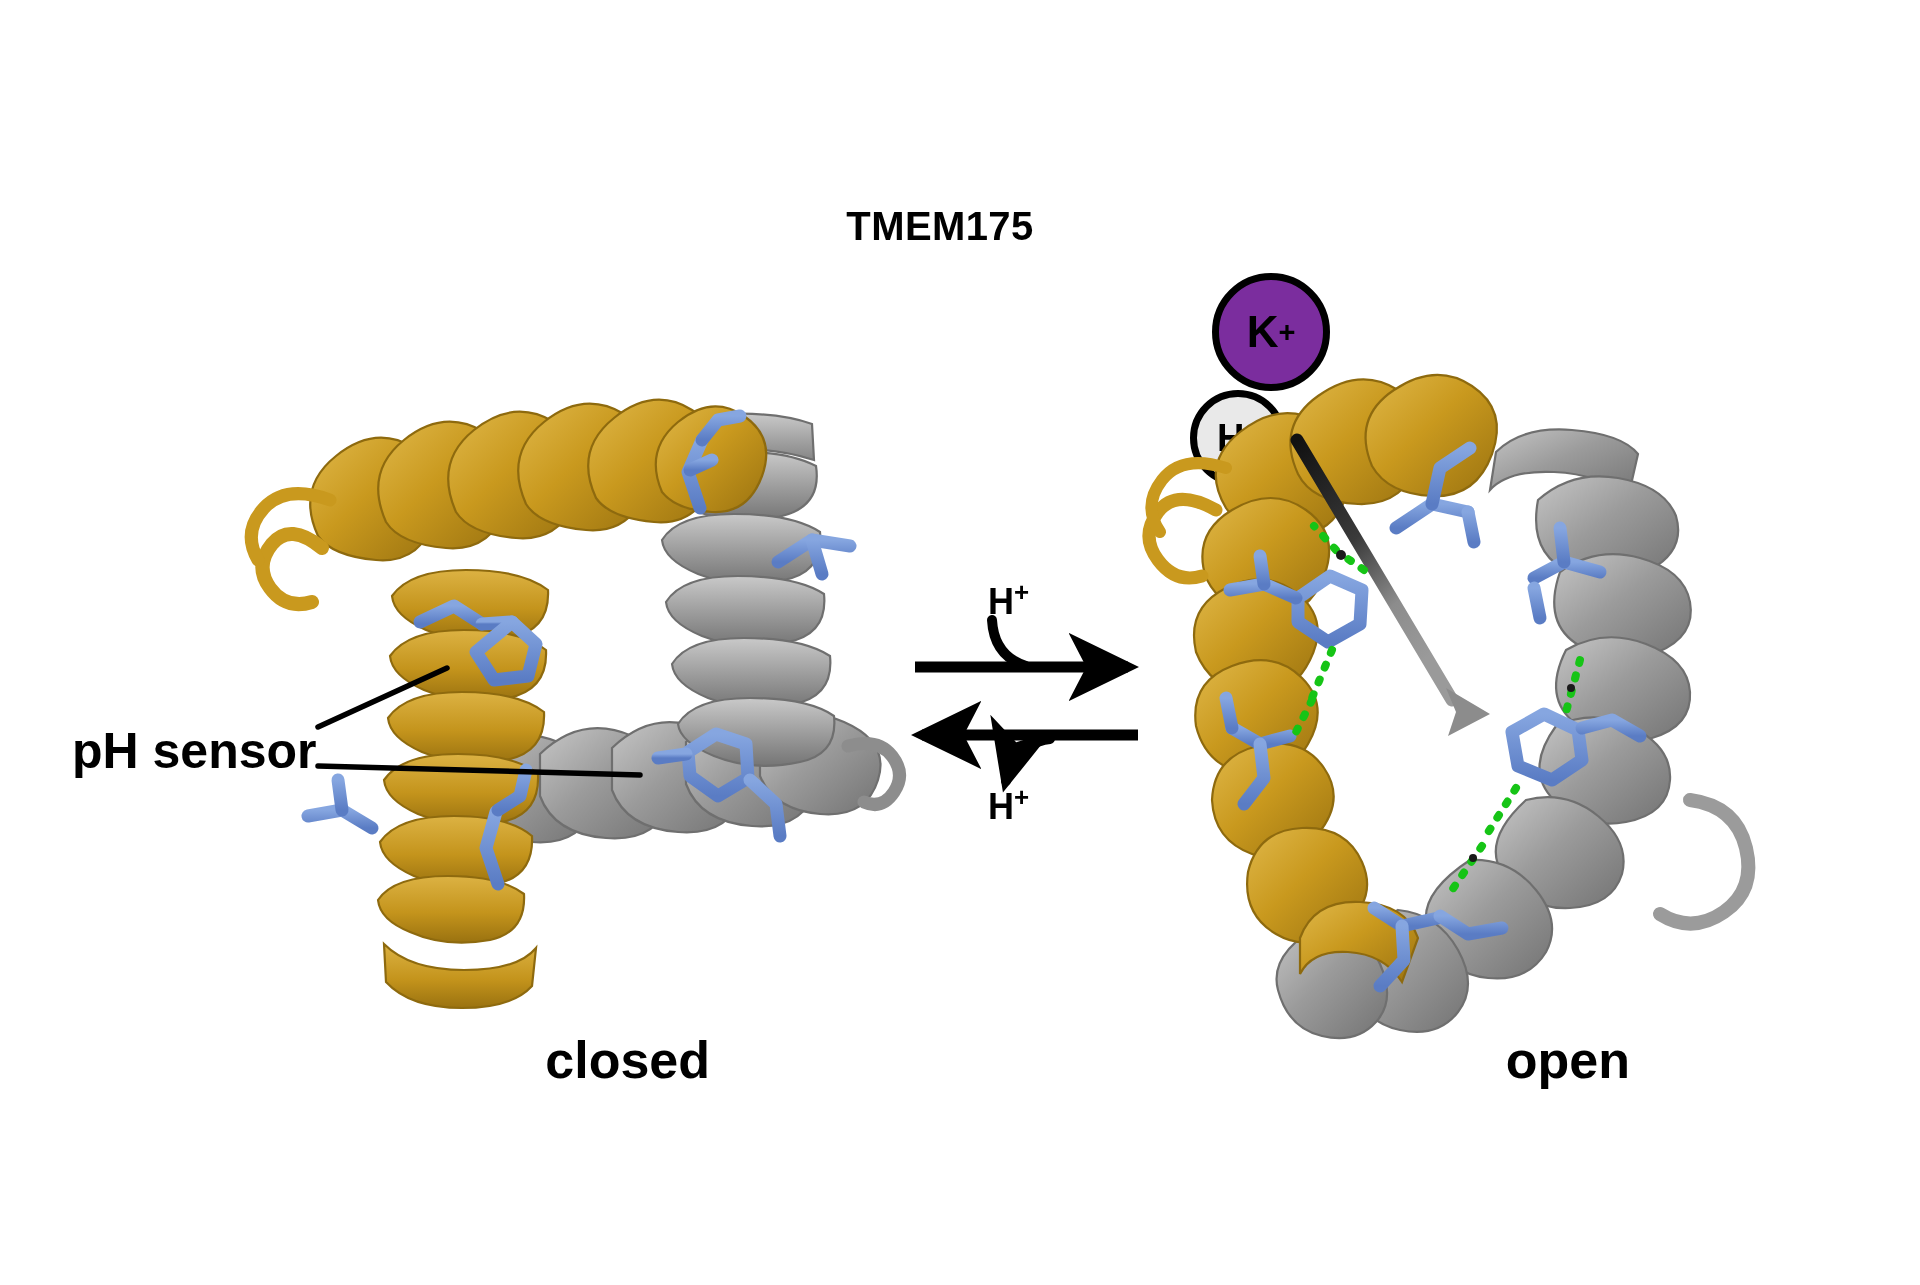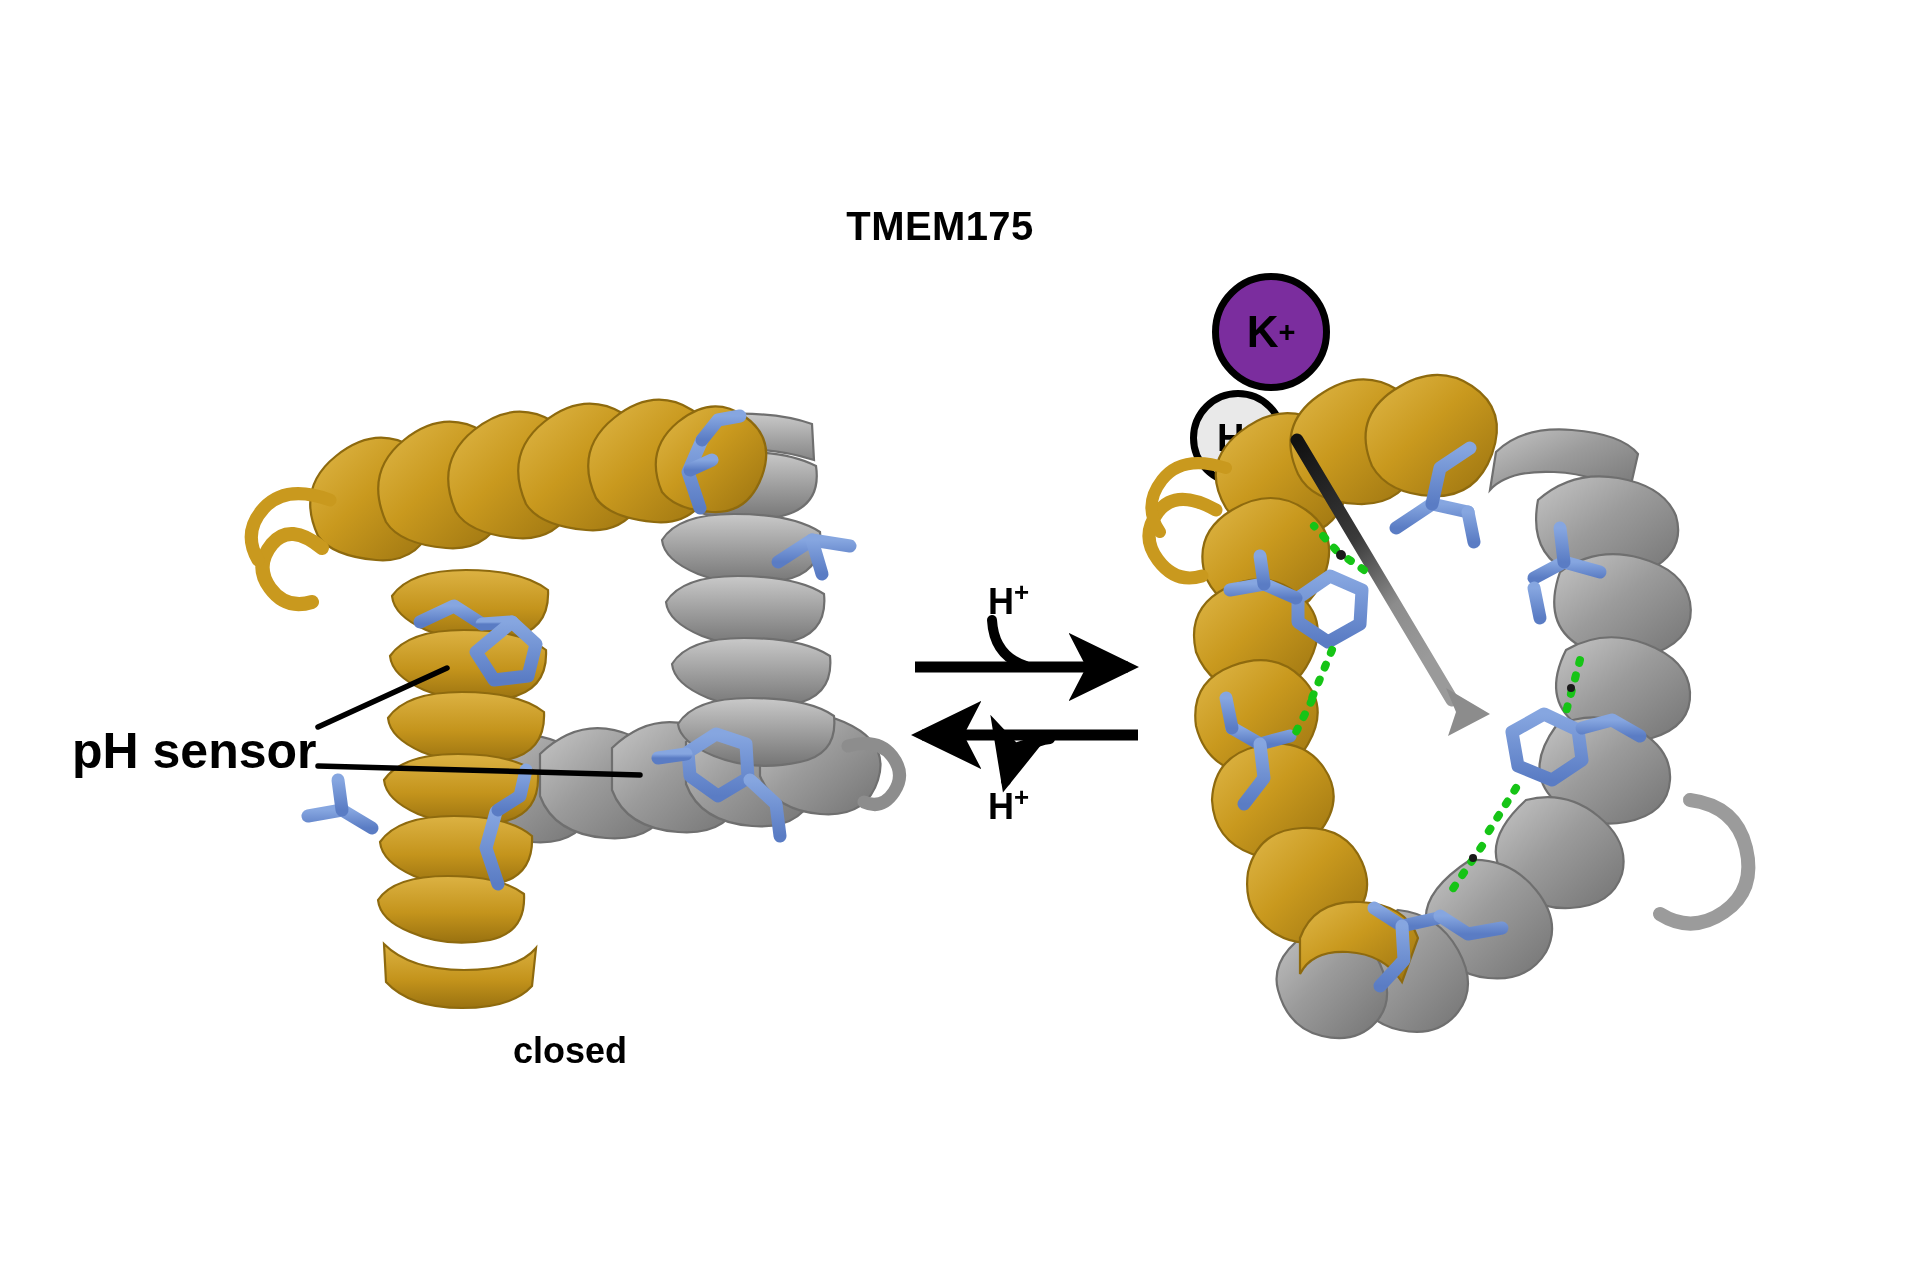--- a/index.html
+++ b/index.html
@@ -12,22 +12,22 @@
   .stage{position:absolute;inset:0;}
 
   
   #title{
     position:absolute;left:0;right:0;top:180px;text-align:center;
     font-size:40px;font-weight:bold;color:#000;letter-spacing:0.4px;margin-top:24px;
   }
   #title-inner{display:inline-block;transform:translateX(-20px);}
 
   .state-label{
-    position:absolute;font-size:36px;font-weight:bold;color:#000;
-    text-align:center;white-space:nowrap;
+    position:absolute;font-size:52px;font-weight:bold;color:#000;
+    text-align:right;white-space:nowrap;
   }
   #label-closed{left:430px;top:1030px;width:280px;}
   #label-open{left:1350px;top:1030px;width:280px;}
 
   #ph-sensor-label{
     position:absolute;left:72px;top:722px;
     font-size:50px;font-weight:bold;color:#000;white-space:nowrap;
   }
 
   .hplus-eq{
@@ -82,20 +82,23 @@
   <div class="hplus-eq" id="hplus-bottom">
     <span>H</span><sup>+</sup>
   </div>
 
   <div id="ph-sensor-label">
     <span>pH sensor</span>
   </div>
 
   <div class="state-label" id="label-closed">
     <span>closed</span>
+  </div>
+  <div class="state-label" id="label-open">
+    <span>open</span>
   </div>
 
   <svg class="overlay" viewBox="0 0 1920 1285">
     <defs>
 
       <linearGradient id="goldGrad" x1="0" y1="0" x2="1" y2="1">
         <stop offset="0%" stop-color="#e0b84a"></stop>
         <stop offset="45%" stop-color="#c9991e"></stop>
         <stop offset="100%" stop-color="#9b7310"></stop>
       </linearGradient>

